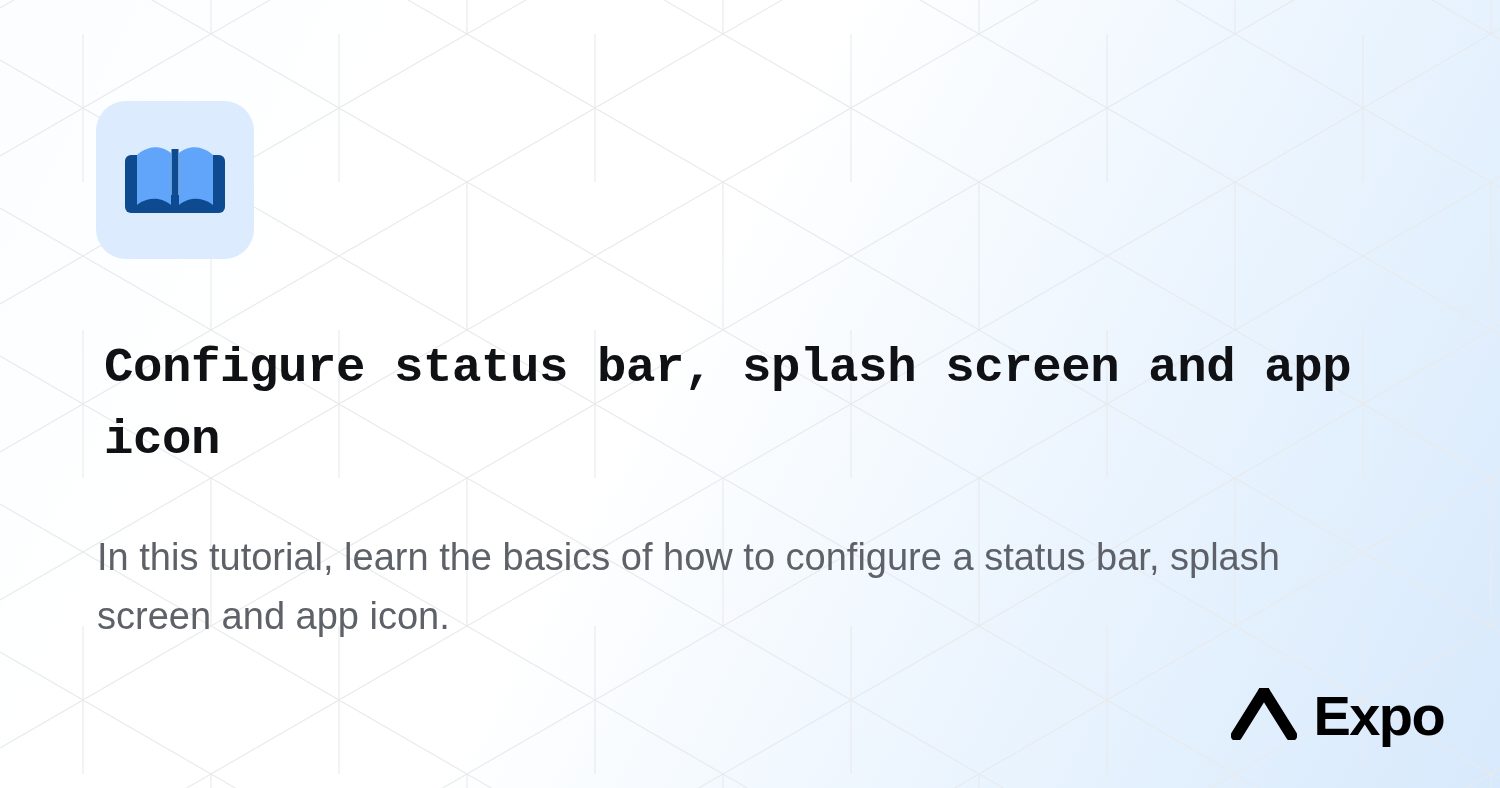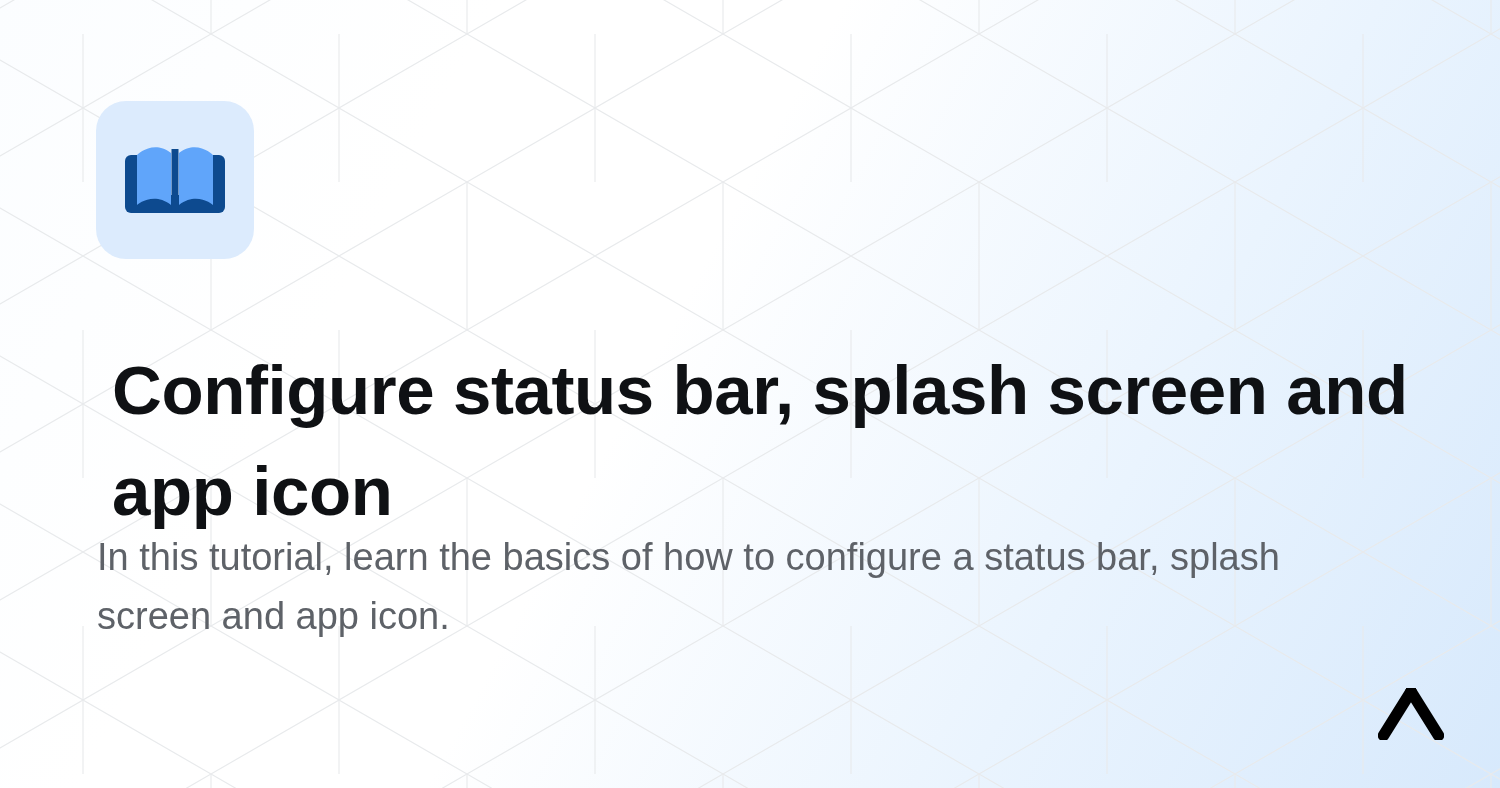--- a/index.html
+++ b/index.html
@@ -51,27 +51,27 @@
     justify-content: center;
   }
   #icon-tile svg { display: block; }
 
   
   #headline {
     position: absolute;
     left: 96px;
     top: 324px;
     width: 1300px;
-    margin: 16px;
-    font-size: 69px;
+    margin: 8px;
+    font-size: 49px;
     line-height: 1.47;
     font-weight: 700;
     letter-spacing: -0.4px;
     color: #0f1114;
-    font-family: Liberation Sans, sans-serif;
+    font-family: Liberation Mono, monospace;
   }
 
   #subhead {
     position: absolute;
     left: 96px;
     top: 527px;
     width: 1300px;
     margin: 1px;
     font-size: 38px;
     line-height: 1.55;
@@ -149,15 +149,16 @@
 
   <p id="subhead">In this tutorial, learn the basics of how to configure a status bar, splash screen and app icon.</p>
 
   <div id="expo-logo">
     <span>
       <svg width="66" height="52" viewBox="0 0 66 52" aria-hidden="true">
         <path d="M33 3.5 L60.5 47.5" fill="none" stroke="#000000" stroke-width="11.5" stroke-linecap="round" stroke-linejoin="round"></path>
         <path d="M33 3.5 L5.5 47.5" fill="none" stroke="#000000" stroke-width="11.5" stroke-linecap="round" stroke-linejoin="round"></path>
       </svg>
     </span>
+    <span class="wordmark">Expo</span>
   </div>
 
 </div>
 
 </body></html>

